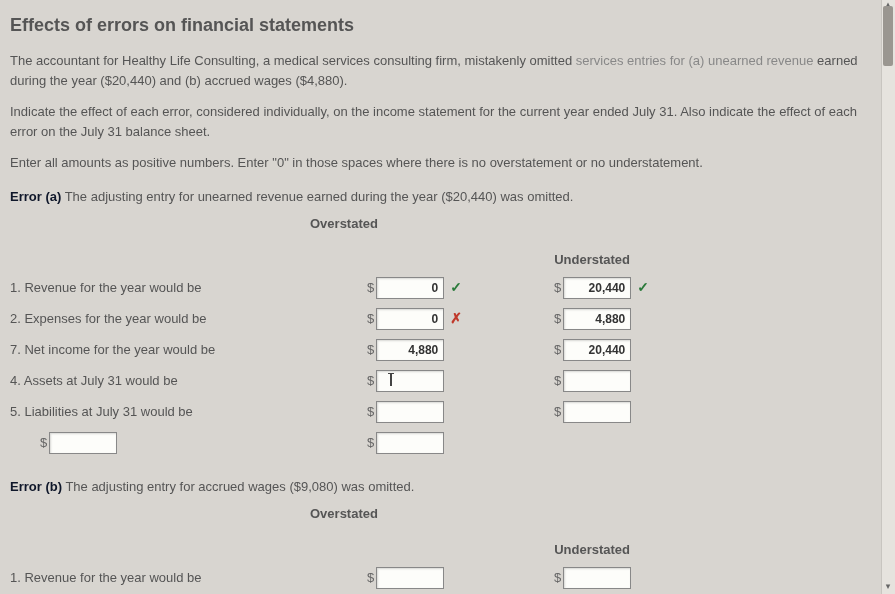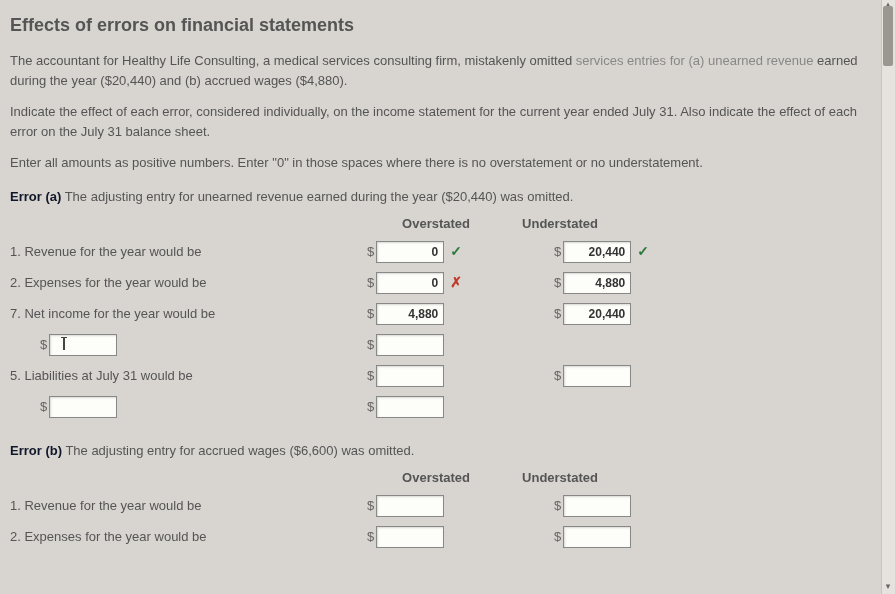--- a/index.html
+++ b/index.html
@@ -29,22 +29,22 @@
     .faded { color: #888; }
     .label-bold { font-weight: bold; color: #0f172a; }
     .section-head { margin: 14px 0 8px 0; color: #555; }
     .col-headers {
       display: grid;
       grid-template-columns: 300px 160px 160px;
       font-weight: bold;
       color: #555;
       margin-bottom: 6px;
     }
-    .col-headers .h-over { text-align: right; }
-    .col-headers .h-under { text-align: center; padding-left: 20px; }
+    .col-headers .h-over { text-align: left; }
+    .col-headers .h-under { text-align: right; padding-left: 20px; margin-top: 36px; }
     .row {
       display: grid;
       grid-template-columns: 300px 160px 160px;
       align-items: center;
       margin-bottom: 7px;
       min-height: 24px;
       gap: 27px;
     }
     .row-label { color: #555; }
     .cell { display: flex; align-items: center; justify-content: flex-start; padding-left: 30px; }
@@ -154,20 +154,21 @@
         <div class="cell">
           <span class="dollar">$</span>
           <input class="inpt" type="text" value="4,880" style="">
         </div>
         <div class="cell">
           <span class="dollar">$</span>
           <input class="inpt" type="text" value="20,440" style="">
         </div>
       </div>
       <div class="row">
+        <div class="row-label">4. Assets at July 31 would be</div>
         <div class="cell">
           <span class="dollar">$</span>
           <span class="caret-box" style="position: relative;"><input class="inpt" type="text" style="padding-left: 4px;"></span>
         </div>
         <div class="cell">
           <span class="dollar">$</span>
           <input class="inpt" type="text" style="">
         </div>
       </div>
       <div class="row">
@@ -187,21 +188,21 @@
           <input class="inpt" type="text" style="">
         </div>
         <div class="cell">
           <span class="dollar">$</span>
           <input class="inpt" type="text" style="">
         </div>
       </div>
     </div>
 
   <p class="section-head" style="margin-top:22px;">
-    <span class="label-bold">Error (b)</span><span> The adjusting entry for accrued wages ($6,600) was omitted.</span>
+    <span class="label-bold">Error (b)</span><span> The adjusting entry for accrued wages ($9,080) was omitted.</span>
   </p>
 
   <div class="col-headers">
     <div></div>
     <div class="h-over">Overstated</div>
     <div class="h-under">Understated</div>
   </div>
 
   <div id="rows-b">
       <div class="row">

